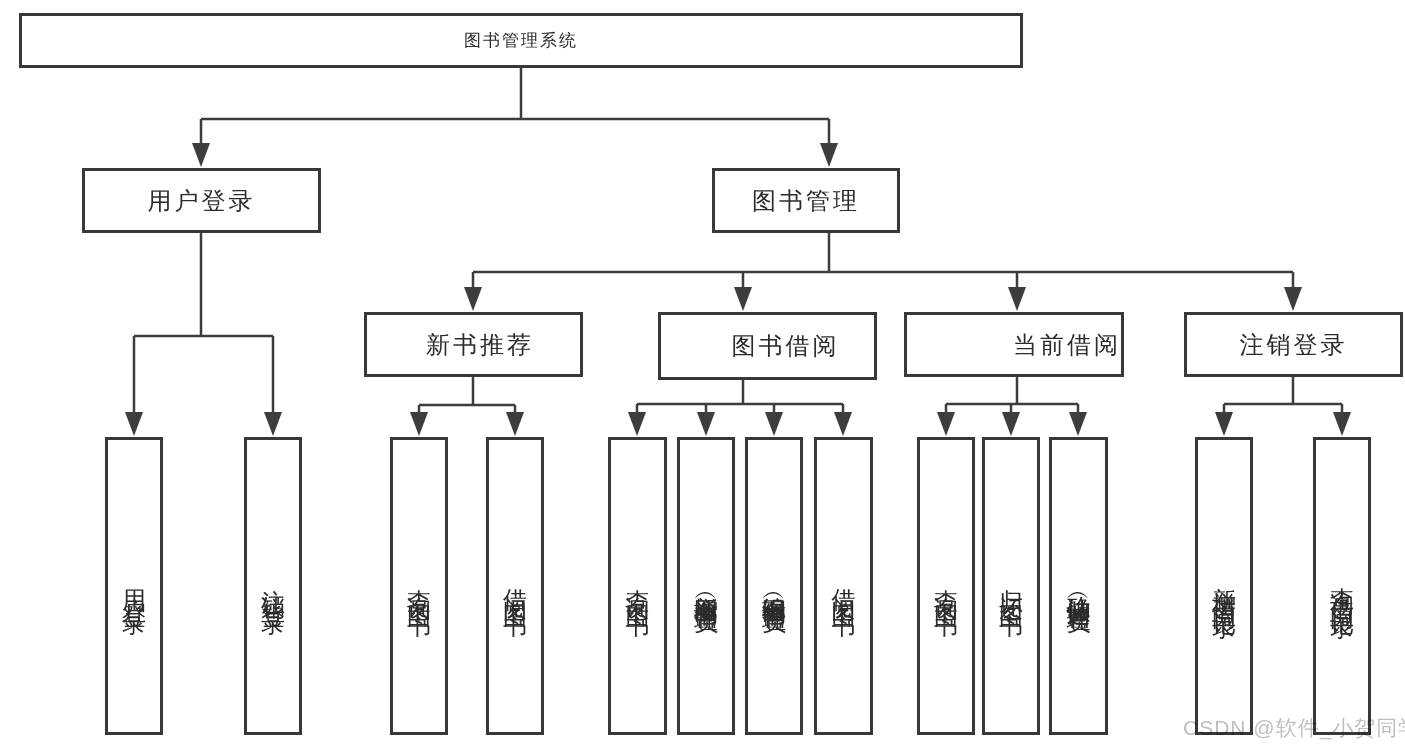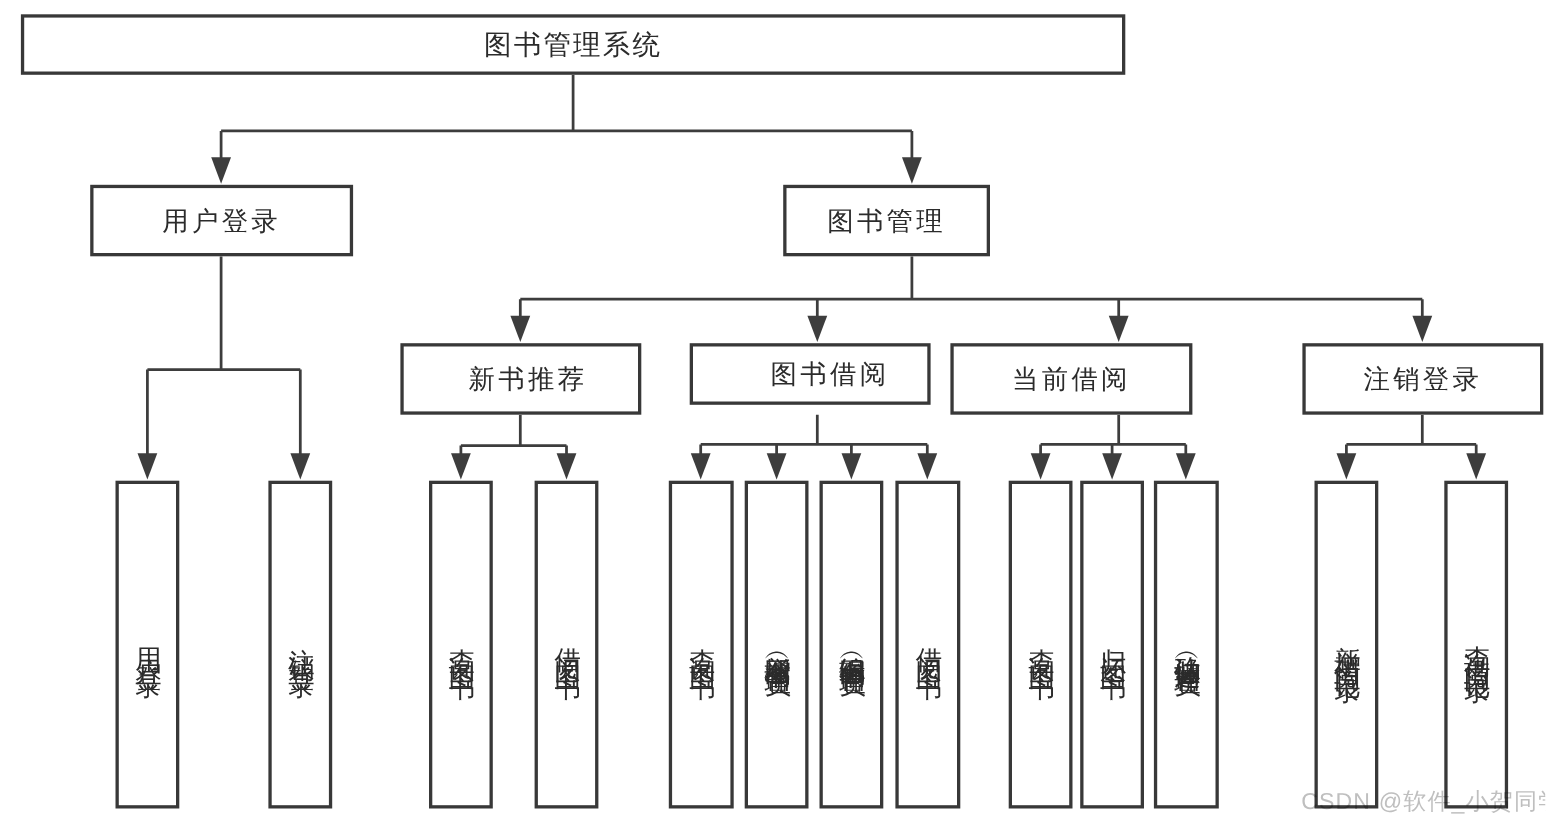--- a/index.html
+++ b/index.html
@@ -6,21 +6,21 @@
   .canvas{
     position:relative;width:1405px;height:747px;background:#ffffff;overflow:hidden;
     font-family:"Liberation Sans","DejaVu Sans",sans-serif;color:#2b2b2b;
   }
   .wires{position:absolute;left:0;top:0;z-index:1;}
   .box{
     position:absolute;box-sizing:border-box;border:3px solid #383838;background:#ffffff;
     display:flex;align-items:center;justify-content:center;z-index:2;
   }
   .box.h span{font-size:24px;letter-spacing:3px;white-space:nowrap;}
-  .box.root span{font-size:25px;letter-spacing:2px;}
+  .box.root span{font-size:17px;letter-spacing:2px;}
   .box.v span{
     writing-mode:vertical-rl;text-orientation:mixed;
     font-size:24px;letter-spacing:8px;line-height:1.0;white-space:nowrap;
   }
   .box.v span.mid{letter-spacing:6px;}
   .box.v span.long{letter-spacing:2px;}
   .watermark{
     position:absolute;left:1183px;top:714px;z-index:5;
     font-size:21px;letter-spacing:1px;color:#bfbfbf;white-space:nowrap;
     mix-blend-mode:multiply;
@@ -81,24 +81,24 @@
   <div class="box h" style="left:82px;top:168px;width:239px;height:65px;">
     <span>用户登录</span>
   </div>
   <div class="box h" style="left:712px;top:168px;width:188px;height:65px;">
     <span>图书管理</span>
   </div>
 
   <div class="box h" style="left:364px;top:312px;width:219px;height:65px;padding-left:13px;">
     <span>新书推荐</span>
   </div>
-  <div class="box h" style="left:627px;top:312px;width:219px;height:56px;padding-left:36px;">
+  <div class="box h" style="left:658px;top:312px;width:219px;height:68px;padding-left:36px;">
     <span>图书借阅</span>
   </div>
-  <div class="box h" style="left:864px;top:312px;width:220px;height:65px;">
+  <div class="box h" style="left:904px;top:312px;width:220px;height:65px;justify-content:flex-end;">
     <span>当前借阅</span>
   </div>
   <div class="box h" style="left:1184px;top:312px;width:219px;height:65px;">
     <span>注销登录</span>
   </div>
 
   <div class="box v" style="left:105px;top:437px;width:58px;height:298px;">
     <span>用户登录</span>
   </div>
   <div class="box v" style="left:244px;top:437px;width:58px;height:298px;">

